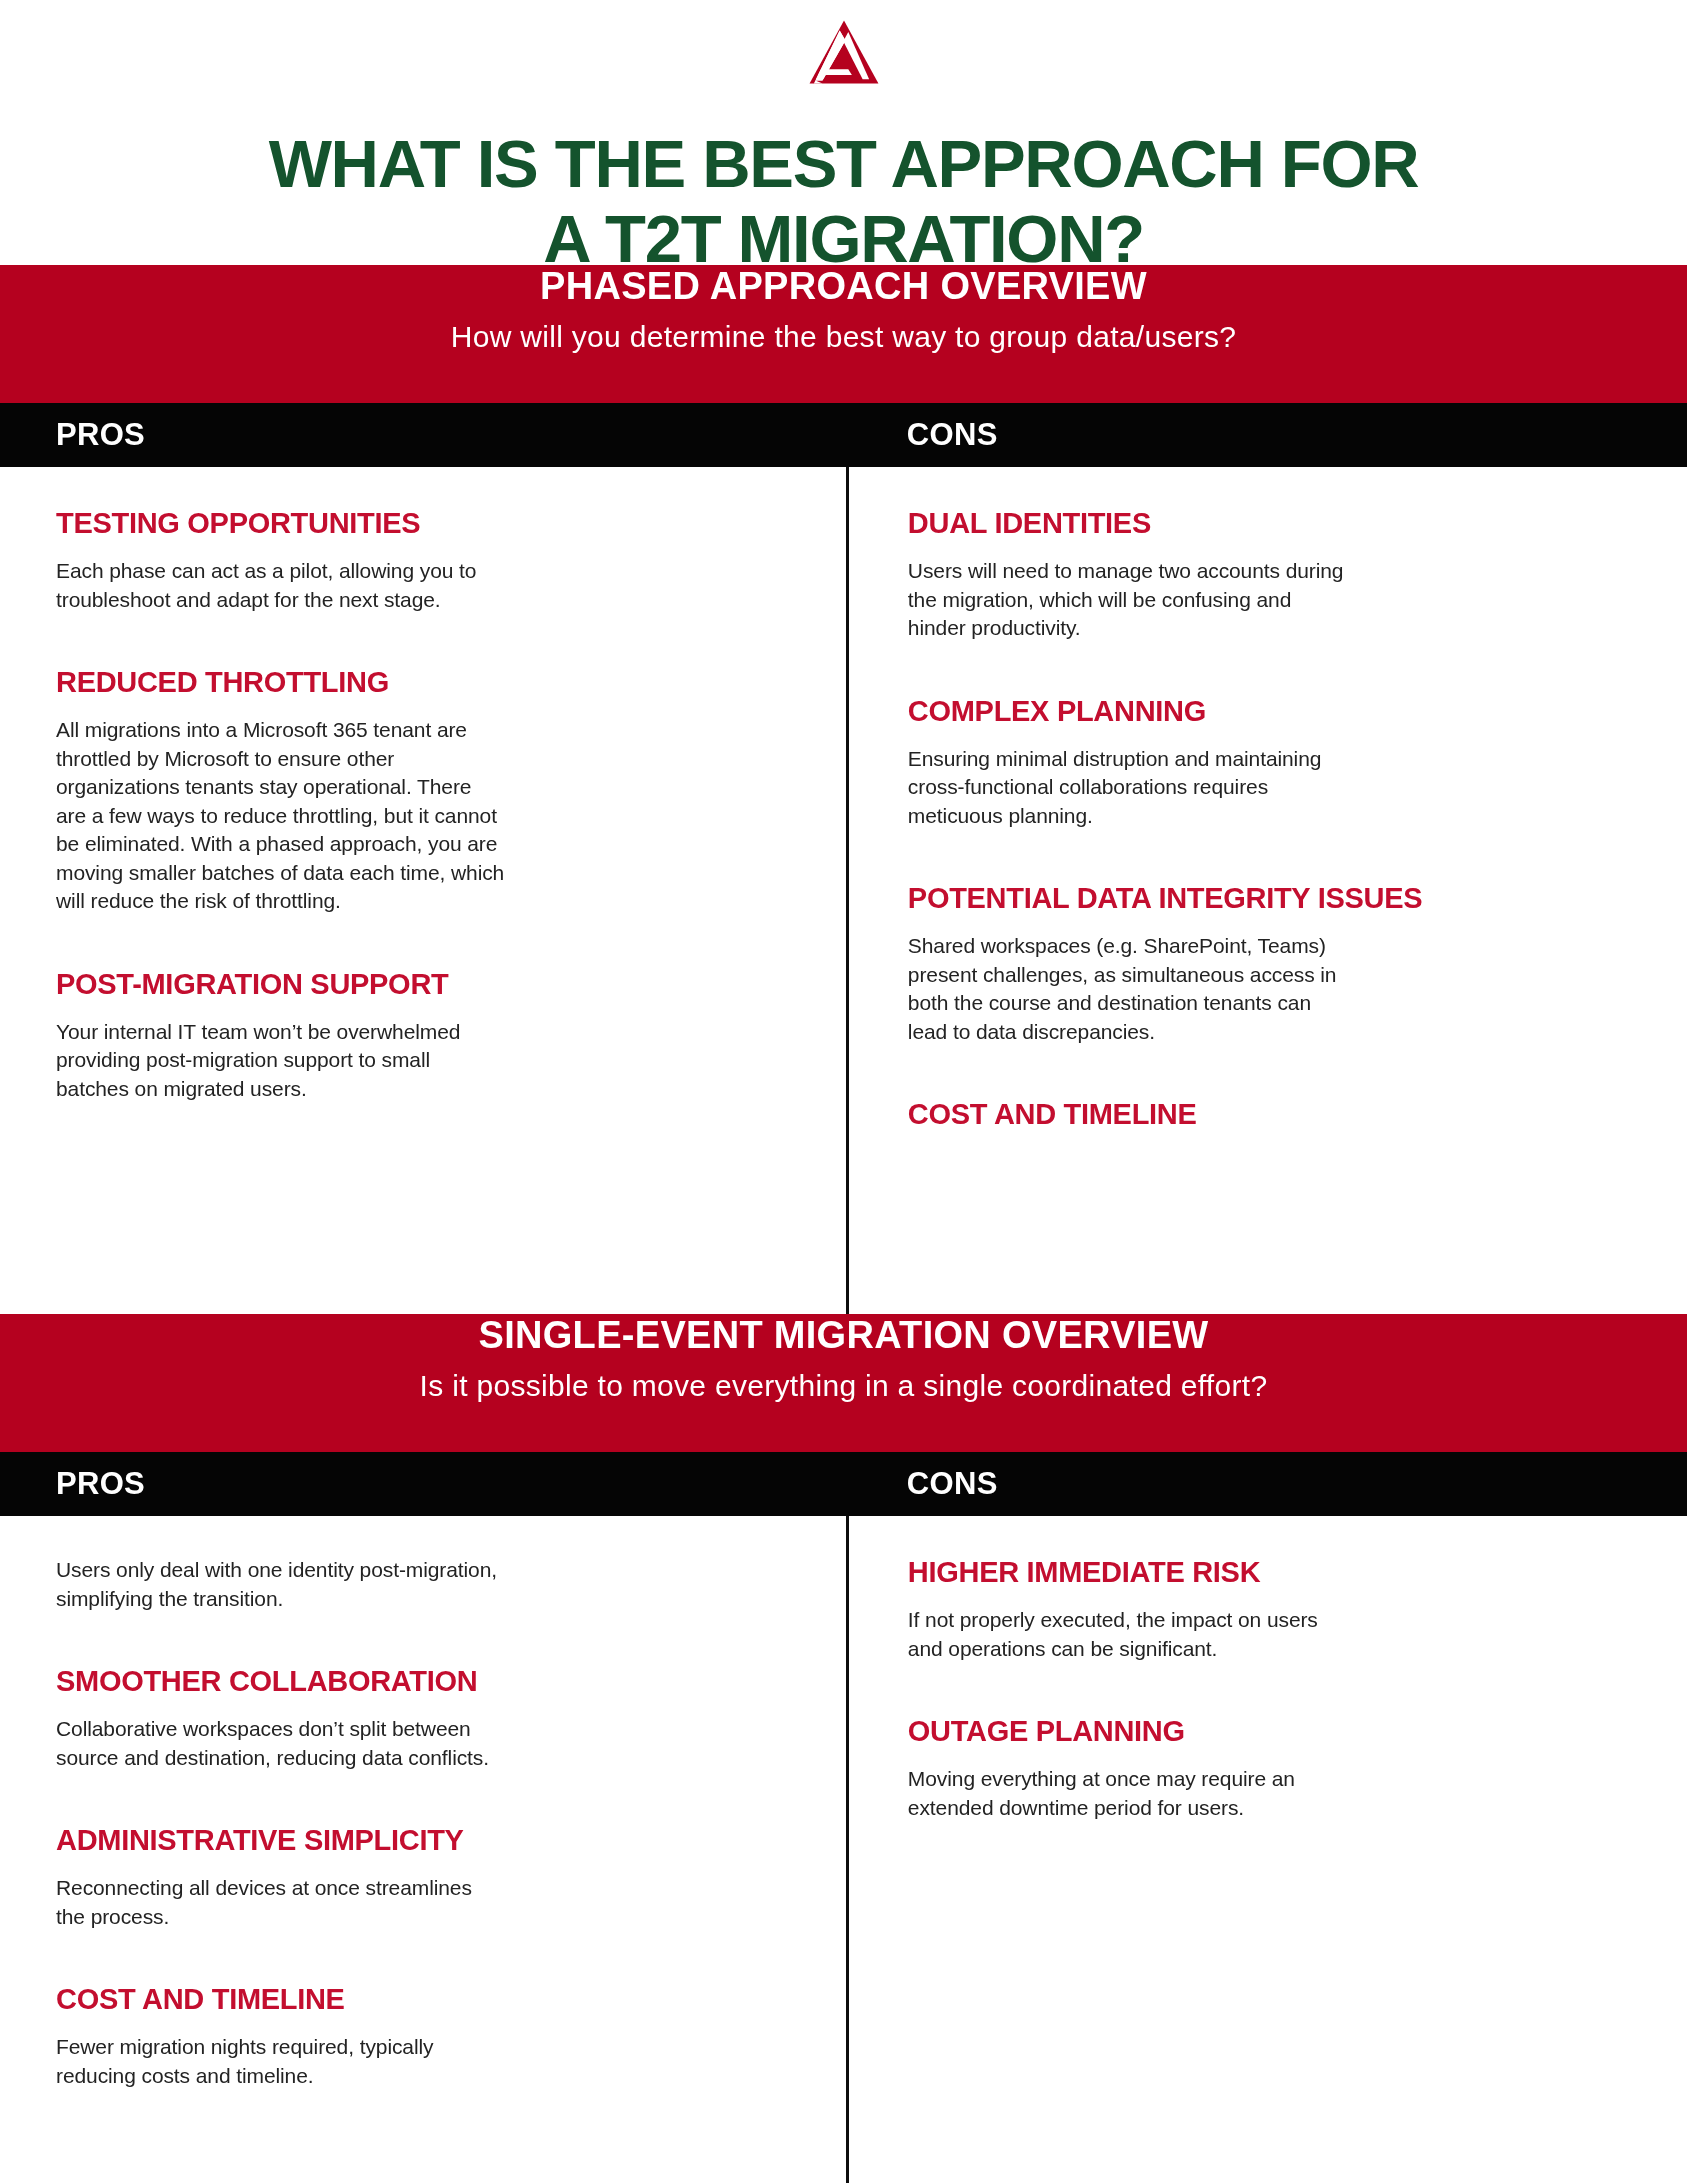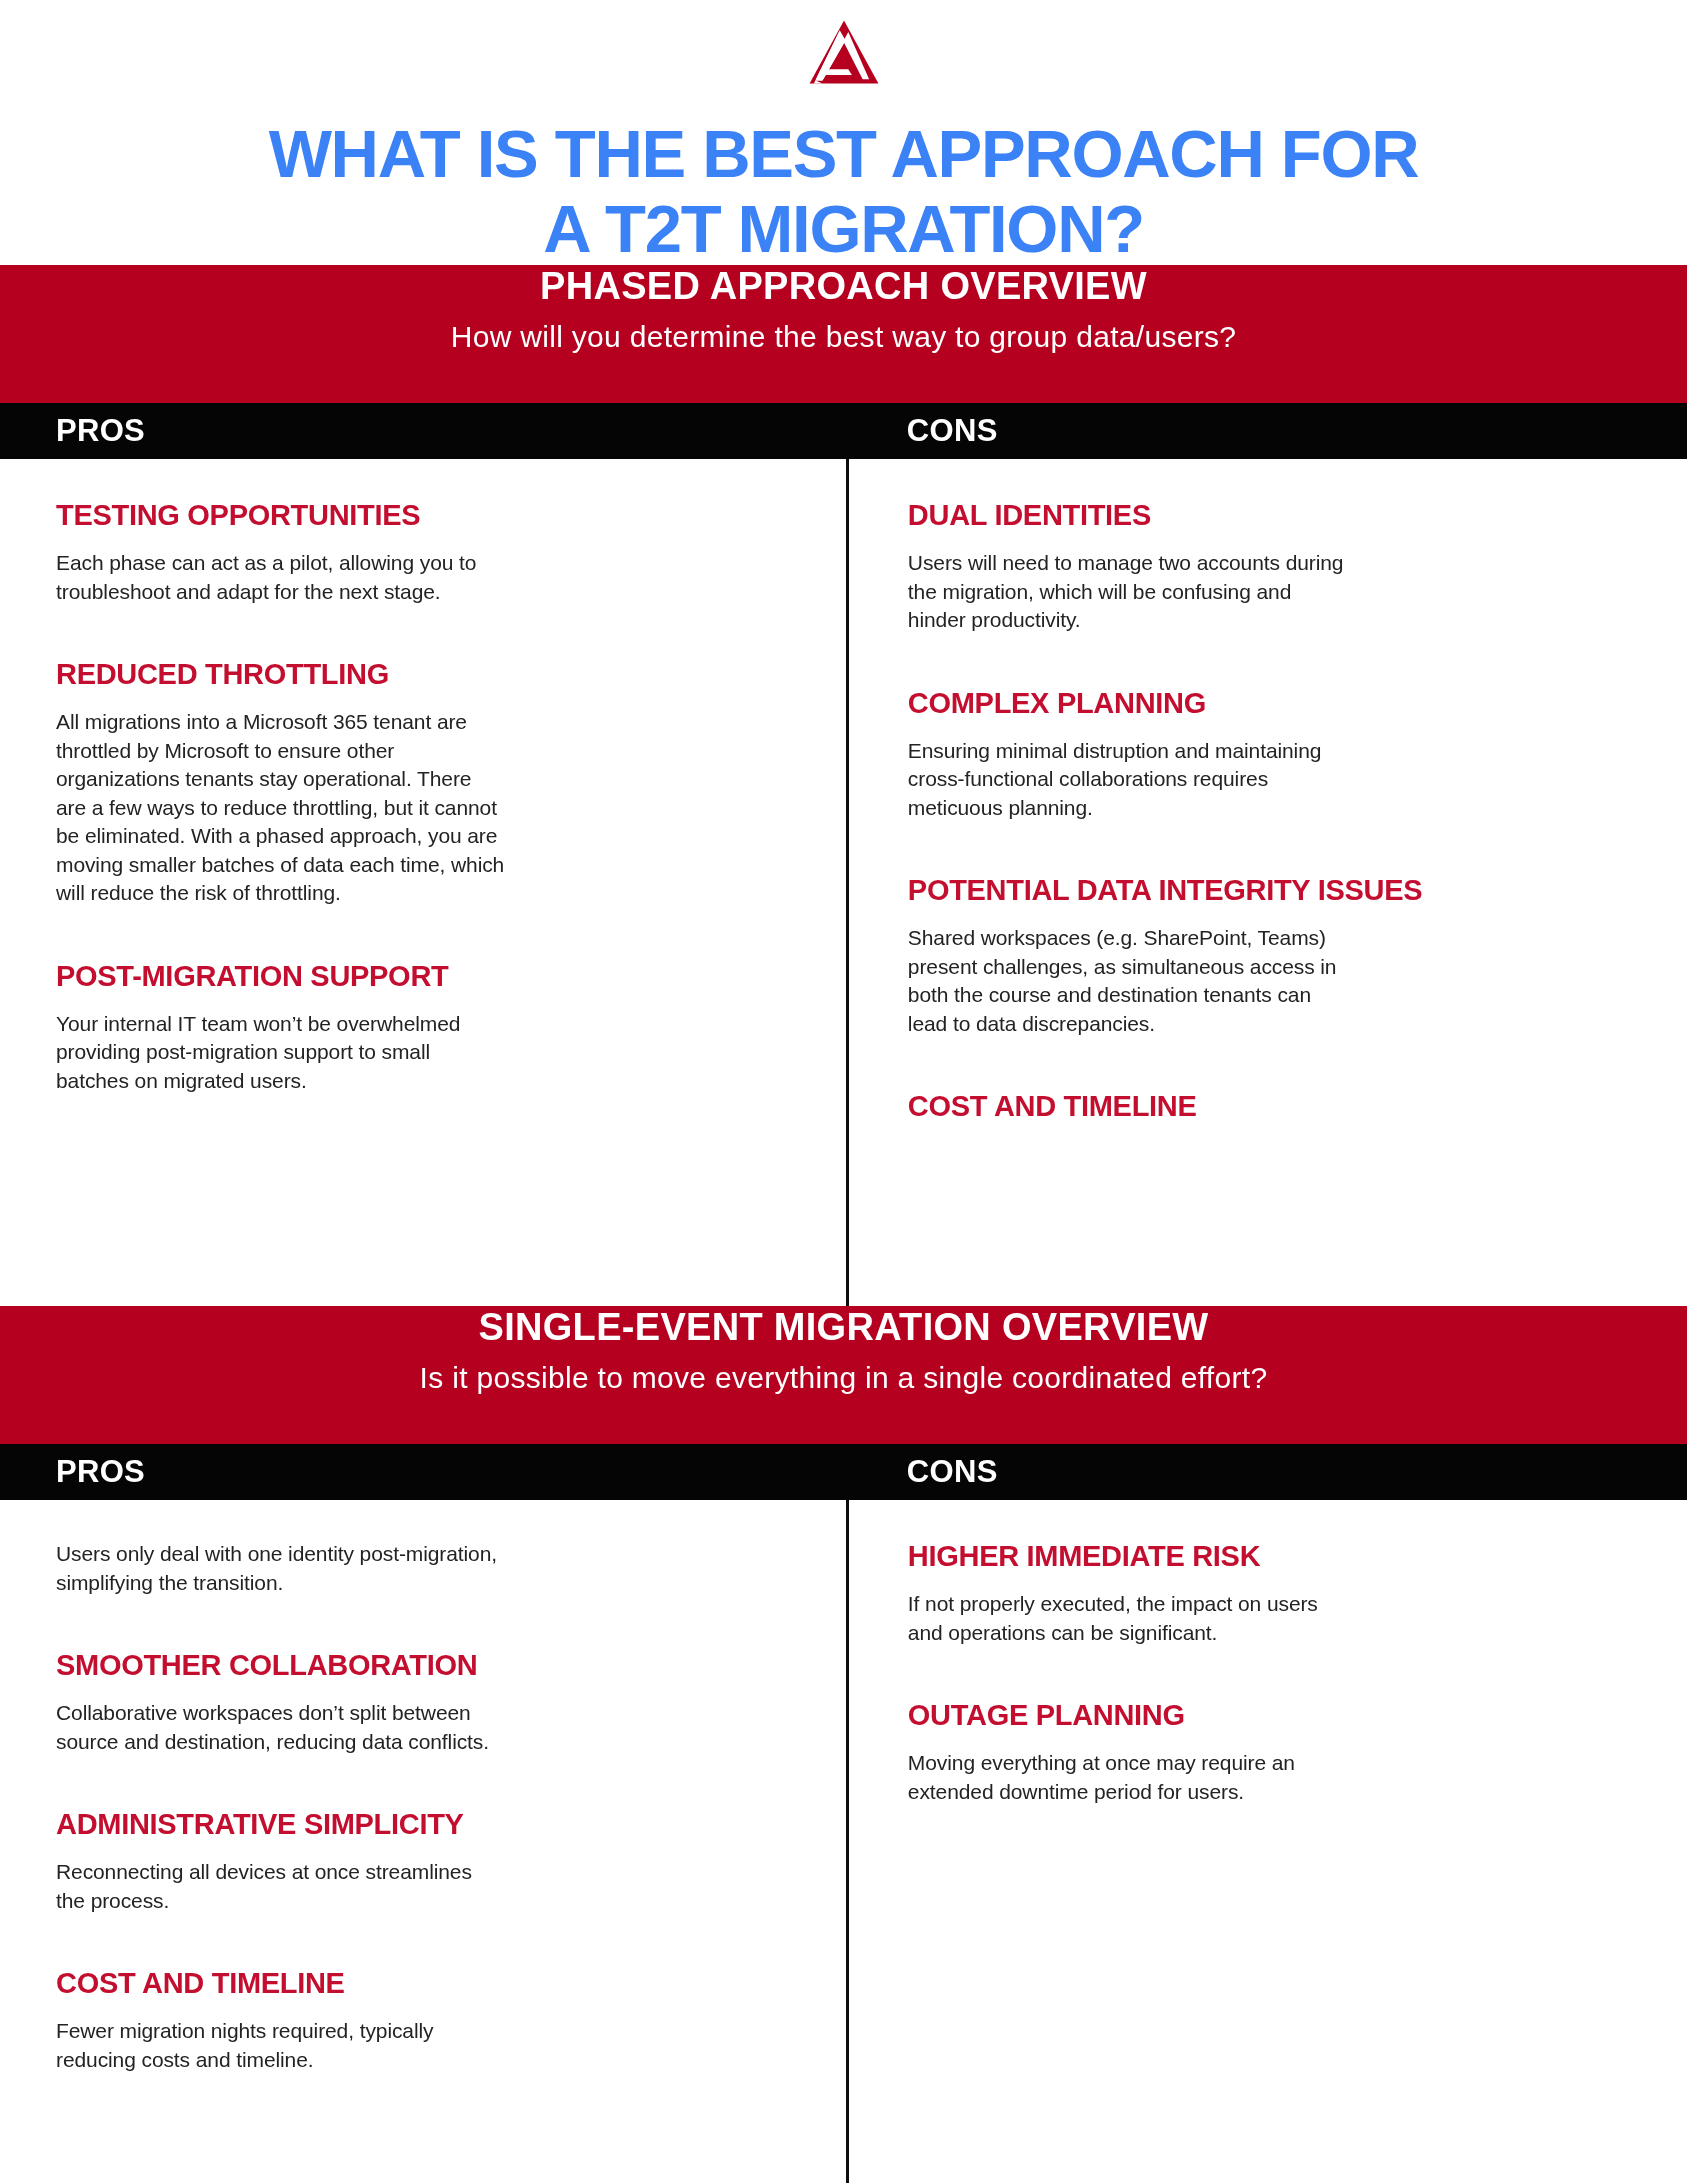--- a/index.html
+++ b/index.html
@@ -14,34 +14,34 @@
     width:1687px;height:2183px;
     font-family:"Liberation Sans","DejaVu Sans",sans-serif;
     color:var(--text_black);
     overflow:hidden;
   }
   .page{width:1687px;height:2183px;display:flex;flex-direction:column;background:#fff;}
 
   
   .header{height:265px;padding-top:18.5px;text-align:center;flex:0 0 auto;}
   .logo{width:74px;height:66px;display:inline-block;}
-  .title{margin-top:29px;font-weight:700;font-size:67px;line-height:1.13;letter-spacing:-1.3px;color:#3b82f6;}
+  .title{margin-top:39px;font-weight:700;font-size:67px;line-height:1.13;letter-spacing:-1.3px;color:#14532d;}
 
   
   .banner{
     height:138px;background:var(--banner_red);color:#fff;
     display:flex;flex-direction:column;align-items:center;justify-content:flex-start;
     flex:0 0 auto;
   }
   .banner-title{font-weight:700;font-size:38px;letter-spacing:0.3px;}
   .banner-subtitle{font-weight:400;font-size:30px;margin-top:12px;letter-spacing:0.3px;}
 
   
   .procon-bar{
-    height:56px;background:var(--bar_black);color:#fff;
+    height:64px;background:var(--bar_black);color:#fff;
     position:relative;flex:0 0 auto;
   }
   .procon-bar .label{
     position:absolute;top:50%;transform:translateY(-50%);
     font-weight:700;font-size:31px;letter-spacing:0.3px;
   }
   .label-pros{left:56px;}
   .label-cons{left:calc(50.2% + 60px);}
 
   

